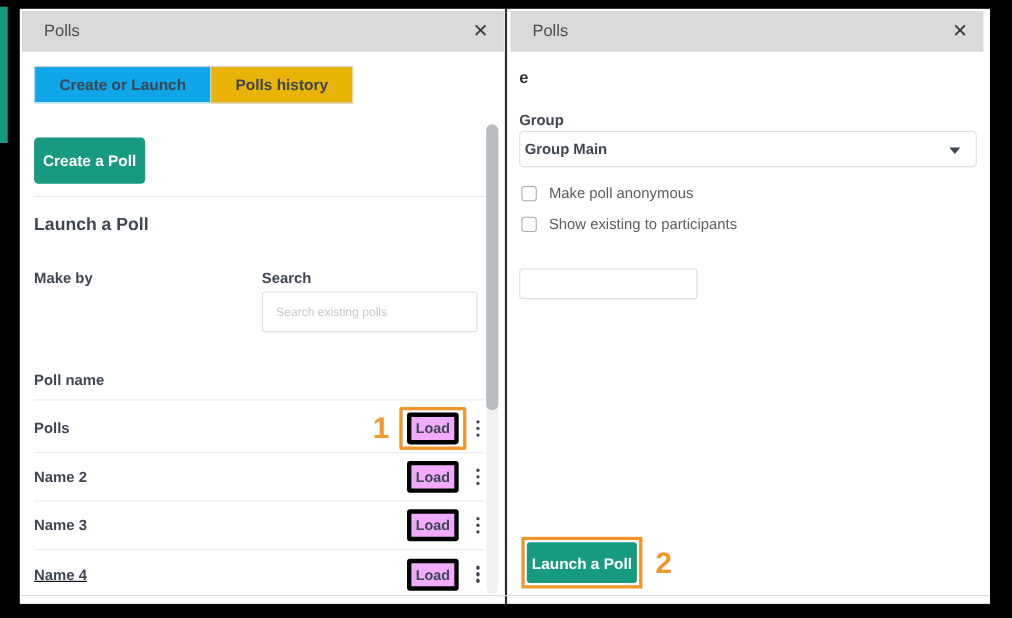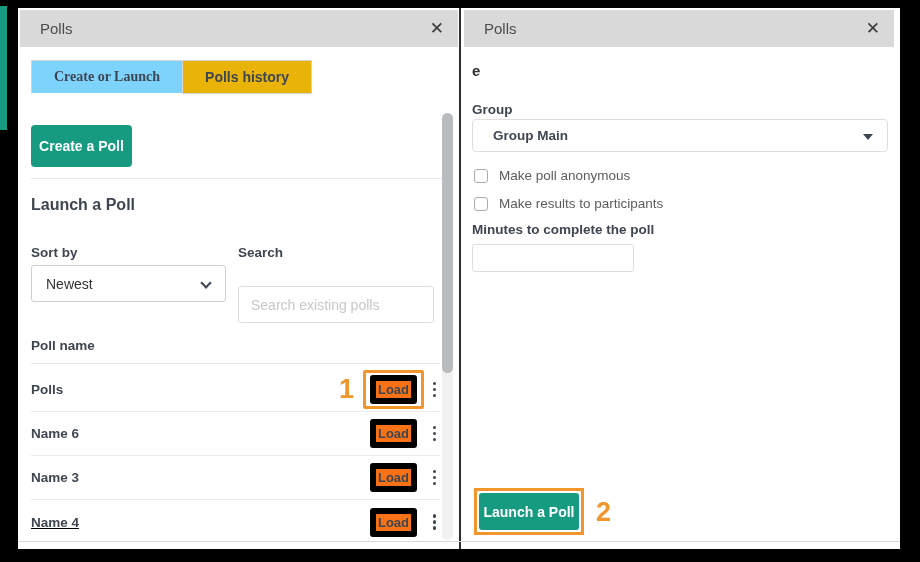--- a/index.html
+++ b/index.html
@@ -17,21 +17,21 @@
     display:flex; align-items:center; justify-content:space-between; padding:0 14px 0 20px; }
   .panel-header.left-h { left:2px; width:438px; }
   .panel-header.right-h { left:446px; width:430px; }
   .panel-title { font-size:15px; color:#4c4c4c; }
   .close { font-size:17px; font-weight:bold; color:#3a3a3a; cursor:pointer; line-height:1; }
 
   
   .tabs { position:absolute; left:13px; top:52px; display:flex; }
   .tab { height:34px; padding:0 22px; display:flex; align-items:center; font-size:14px; font-weight:bold;
     color:#3e4651; border:1px solid #d4d4d4; background:#eab308; cursor:pointer; }
-  .tab.active { background:#7dd3fc; border-bottom-color:#fff;font-family:Liberation Serif, serif; }
+  .tab.active { background:#0ea5e9; border-bottom-color:#fff; }
   .tab + .tab { margin-left:-1px; }
 
   .btn-teal { background:#169b80; color:#fff; font-weight:bold; font-size:14px; border:none;
     border-radius:4px; cursor:pointer; font-family:inherit; }
   .create-btn { position:absolute; left:13px; top:105px; width:101px; height:42px;margin-top:12px; }
 
   .divider { position:absolute; background:#e8e8e8; height:1px; }
   .d1 { left:13px; top:170px; width:416px; }
   .d2 { left:13px; top:355px; width:409px; }
 
@@ -41,47 +41,47 @@
   .search-lbl { left:220px; top:237px; }
   .pollname-lbl { left:13px; top:330px; }
 
   .select-box { position:absolute; border:1px solid #cfcfcf; border-radius:3px; background:#fff;
     display:flex; align-items:center; cursor:pointer; }
   .sort-select { left:13px; top:257px; width:195px; height:37px; padding:0 14px; font-size:14px; color:#333; }
   .chev { position:absolute; right:15px; top:13px; width:8px; height:8px;
     border-right:2px solid #3e4651; border-bottom:2px solid #3e4651; transform:rotate(45deg); }
 
   .search-input { position:absolute; left:220px; top:257px; width:196px; height:37px;
-    border:1px solid #dedede; border-radius:3px; padding:0 12px; font-size:14px; color:#333;
-    font-family:inherit; outline:none;margin-top:21px; }
+    border:1px solid #dedede; border-radius:3px; padding:0 12px; font-size:11px; color:#333;
+    font-family:inherit; outline:none; }
   .search-input::placeholder { color:#c8c8c8; }
 
   .rows { position:absolute; left:13px; top:360px; width:409px; }
   .row { position:relative; height:44px; border-bottom:1px solid #ebebeb; display:flex; align-items:center; }
   .row:last-child { border-bottom:none;text-decoration:underline; }
   .row-name { font-size:13.5px; font-weight:bold; color:#3e4651; }
-  .load-btn { position:absolute; right:23px; width:47px; height:29px; background:#f97316; border:6px solid #000000;
+  .load-btn { position:absolute; right:23px; width:47px; height:29px; background:#f0abfc; border:4px solid #000000;
     border-radius:3px; font-size:13px; font-weight:bold; color:#3e4651; cursor:pointer; font-family:inherit; }
   .hl-box { position:absolute; right:16px; width:61px; height:39px; border:3px solid #f0962d; border-radius:2px;
     display:flex; align-items:center; justify-content:center; }
   .hl-box .load-btn { position:static; }
   .step { font-size:27px; font-weight:bold; color:#f0962d; line-height:1; }
   .step-1 { position:absolute; right:86px; top:8px; }
   .kebab { position:absolute; right:0; display:flex; flex-direction:column; gap:2.5px; padding:4px; cursor:pointer; }
   .kebab i { width:3.5px; height:3.5px; border-radius:50%; background:#3e4651; }
 
   .scroll-track { position:absolute; left:424px; top:105px; width:11px; height:427px;
     background:#f1f1f1; border-radius:6px; }
   .scroll-thumb { position:absolute; left:0; top:0; width:11px; height:260px; background:#b9bcbe; border-radius:6px; }
 
   
   .poll-name { position:absolute; left:454px; top:54px; font-size:15px; font-weight:bold; color:#2f2f2f; }
   .group-lbl { left:454px; top:94px; }
   .group-select { left:454px; top:111px; width:416px; height:33px; border:1px solid #dedede; border-radius:4px;
-    padding:0 20px; font-size:13.5px; font-weight:bold; color:#3e4651; }
+    padding:0 4px; font-size:13.5px; font-weight:bold; color:#3e4651; }
   .caret { position:absolute; right:14px; top:14px; width:0; height:0;
     border-left:5px solid transparent; border-right:5px solid transparent; border-top:6px solid #3e4651; }
 
   .check-row { position:absolute; left:456px; display:flex; align-items:center; gap:11px; cursor:pointer; }
   .cr1 { top:160px; } .cr2 { top:188px; }
   .checkbox { width:14px; height:14px; border:1px solid #ababab; border-radius:3px; background:#fff; }
   .check-lbl { font-size:13.5px; color:#5c5c5c; }
 
   .minutes-lbl { left:454px; top:214px; }
   .minutes-input { position:absolute; left:454px; top:236px; width:162px; height:28px;
@@ -109,48 +109,44 @@
     <div class="tabs">
       <div class="tab active">Create or Launch</div>
       <div class="tab">Polls history</div>
     </div>
 
     <button class="btn-teal create-btn">Create a Poll</button>
 
     <div class="divider d1"></div>
     <div class="section-title">Launch a Poll</div>
 
-    <div class="lbl sort-lbl">Sort by</div>
+    <div class="lbl sort-lbl">Make by</div>
     <div class="lbl search-lbl">Search</div>
 
-    <div class="select-box sort-select">
-      <span>Newest</span>
-      <span class="chev"></span>
-    </div>
 
     <input class="search-input" placeholder="Search existing polls" style="">
 
     <div class="lbl pollname-lbl">Poll name</div>
     <div class="divider d2"></div>
 
     <div class="rows">
       <div class="row">
         <span class="row-name">Polls</span>
         <span class="step step-1">1</span>
         <span class="hl-box">
           <button class="load-btn">Load</button>
         </span>
         <span class="kebab">
             <i></i>
             <i></i>
             <i></i>
           </span>
       </div>
       <div class="row">
-        <span class="row-name">Name 6</span>
+        <span class="row-name">Name 2</span>
         <button class="load-btn">Load</button>
         <span class="kebab">
             <i></i>
             <i></i>
             <i></i>
           </span>
       </div>
       <div class="row">
         <span class="row-name">Name 3</span>
         <button class="load-btn">Load</button>
@@ -189,24 +185,23 @@
       <span>Group Main</span>
       <span class="caret"></span>
     </div>
 
     <div class="check-row cr1">
       <span class="checkbox"></span>
       <span class="check-lbl">Make poll anonymous</span>
     </div>
     <div class="check-row cr2">
       <span class="checkbox"></span>
-      <span class="check-lbl">Make results to participants</span>
-    </div>
-
-    <div class="lbl minutes-lbl">Minutes to complete the poll</div>
+      <span class="check-lbl">Show existing to participants</span>
+    </div>
+
     <input class="minutes-input" value="" style="">
 
     <div class="launch-box">
       <button class="btn-teal launch-btn">Launch a Poll</button>
     </div>
     <span class="step step-2">2</span>
 
     <div class="bottom-divider"></div>
   </div>
 </div>

